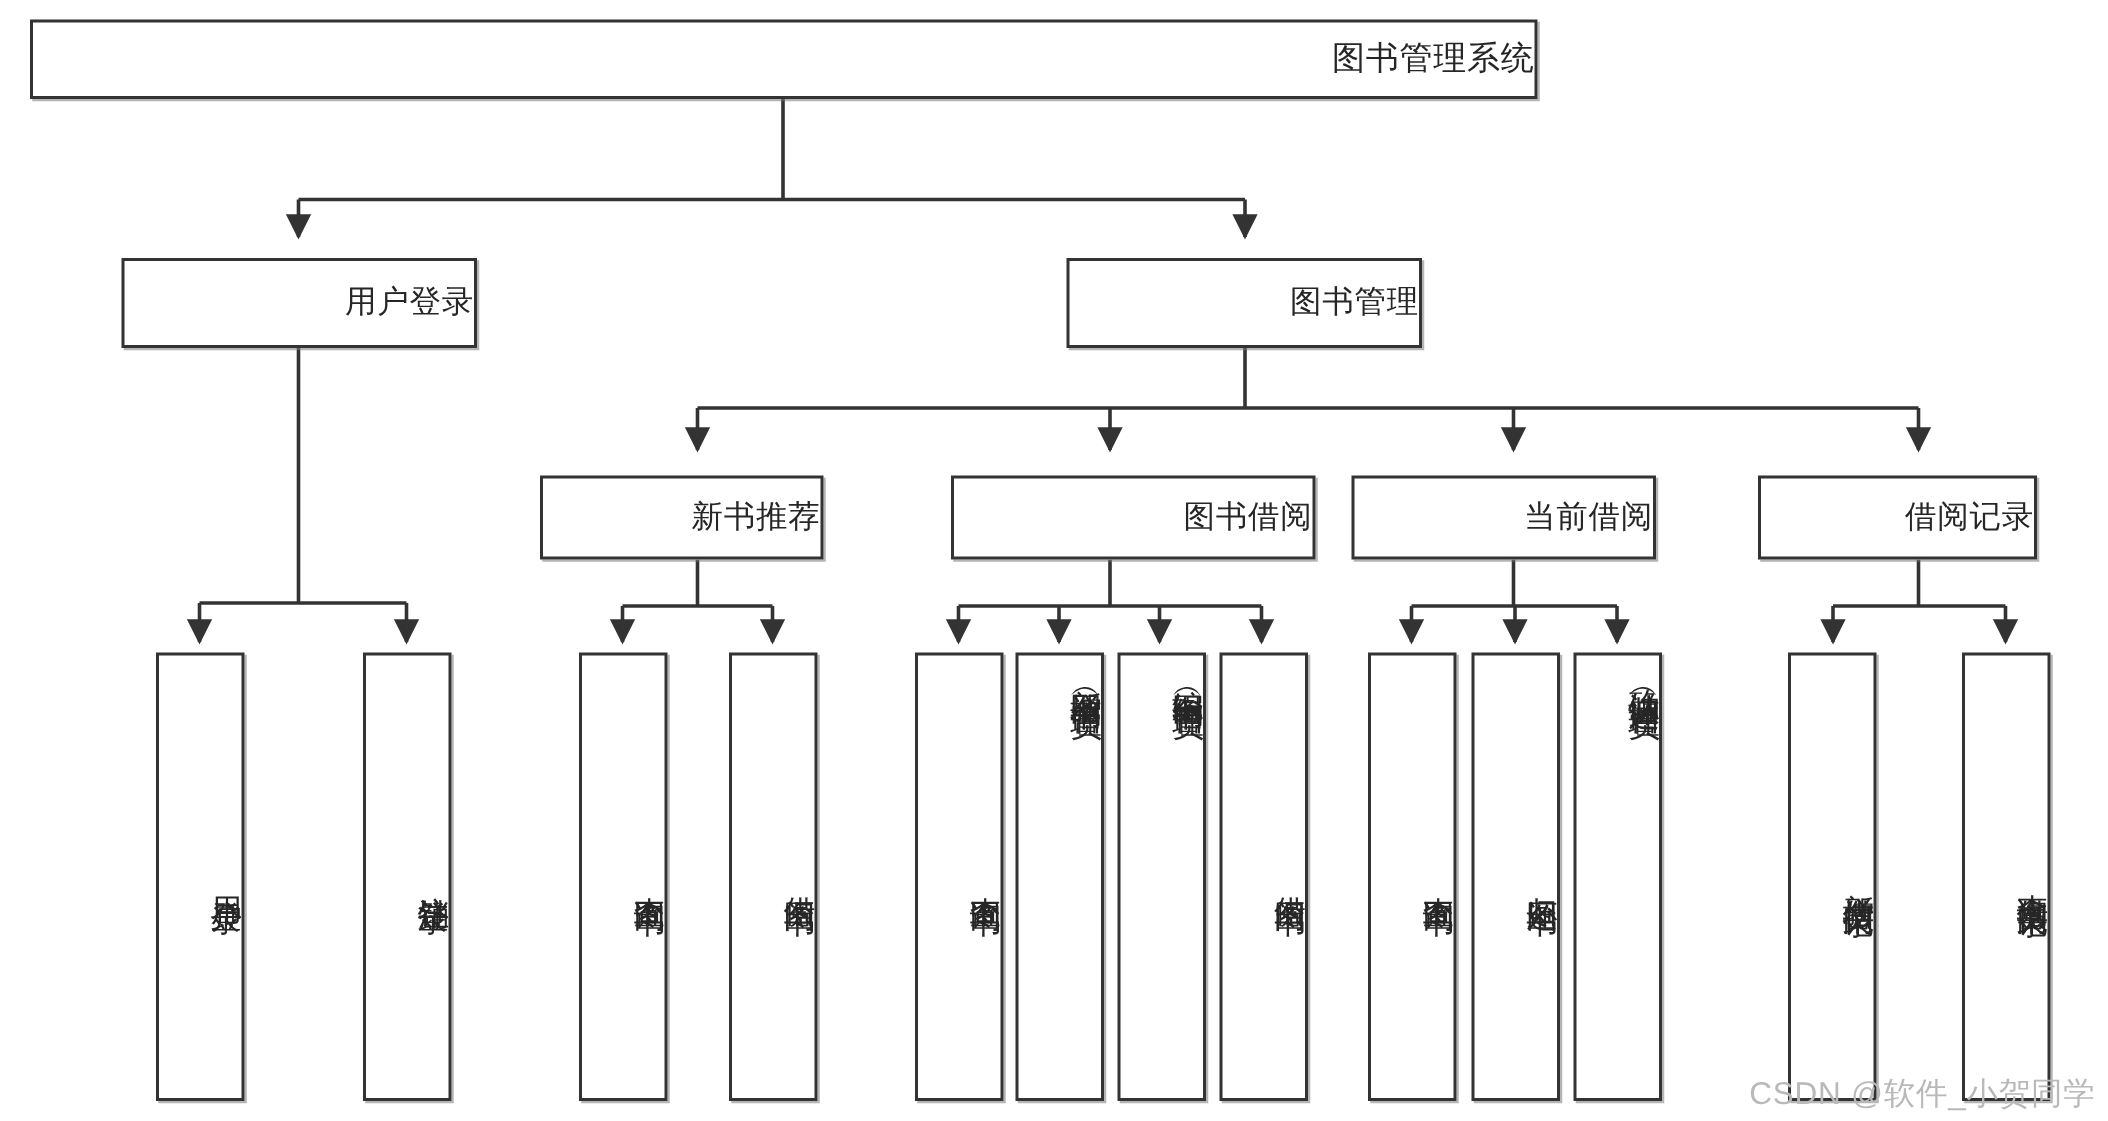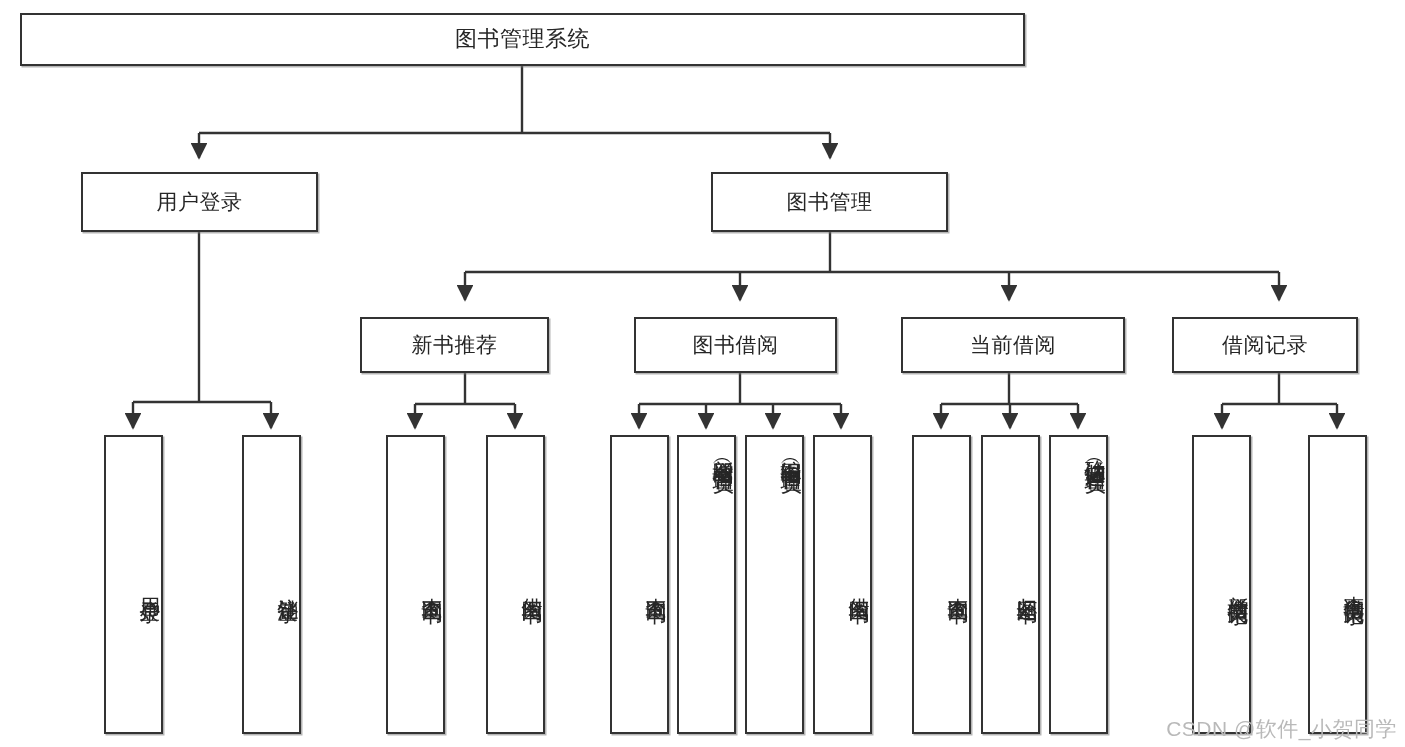--- a/index.html
+++ b/index.html
@@ -26,21 +26,21 @@
     pointer-events: none;
   }
   .node {
     position: absolute;
     box-sizing: border-box;
     background: #ffffff;
     border: 2px solid #333333;
     box-shadow: 1.5px 1.5px 0 0 rgba(120,120,120,0.55);
     display: flex;
     align-items: center;
-    justify-content: center;
+    justify-content: flex-end;
     color: #262626;
     z-index: 2;
   }
   .node .label {
     display: block;
     text-align: center;
     line-height: 1.02;
     letter-spacing: 0.5px;
   }
   .node.h .label {
@@ -140,24 +140,24 @@
   <div class="node h" style="left:81px; top:172px; width:237px; height:60px;">
     <span class="label">用户登录</span>
   </div>
   <div class="node h" style="left:711px; top:172px; width:237px; height:60px;">
     <span class="label">图书管理</span>
   </div>
 
   <div class="node h" style="left:360px; top:317px; width:189px; height:56px;">
     <span class="label">新书推荐</span>
   </div>
-  <div class="node h" style="left:634px; top:317px; width:203px; height:56px;">
+  <div class="node h" style="left:634px; top:317px; width:243px; height:56px;">
     <span class="label">图书借阅</span>
   </div>
-  <div class="node h" style="left:901px; top:317px; width:224px; height:56px;">
+  <div class="node h" style="left:901px; top:317px; width:203px; height:56px;">
     <span class="label">当前借阅</span>
   </div>
   <div class="node h" style="left:1172px; top:317px; width:186px; height:56px;">
     <span class="label">借阅记录</span>
   </div>
 
   <div class="node v center" style="left:104px; top:435px; width:59px; height:299px;">
     <span class="label">用户登录</span>
   </div>
   <div class="node v center" style="left:242px; top:435px; width:59px; height:299px;">

